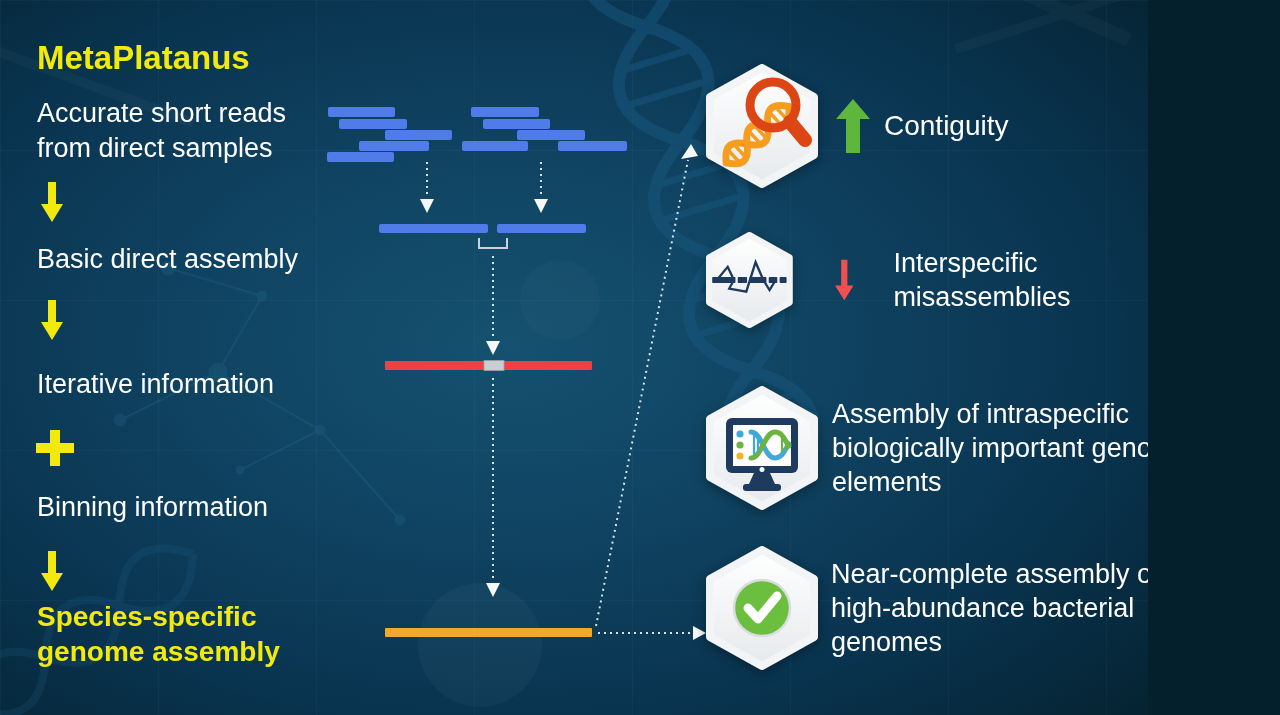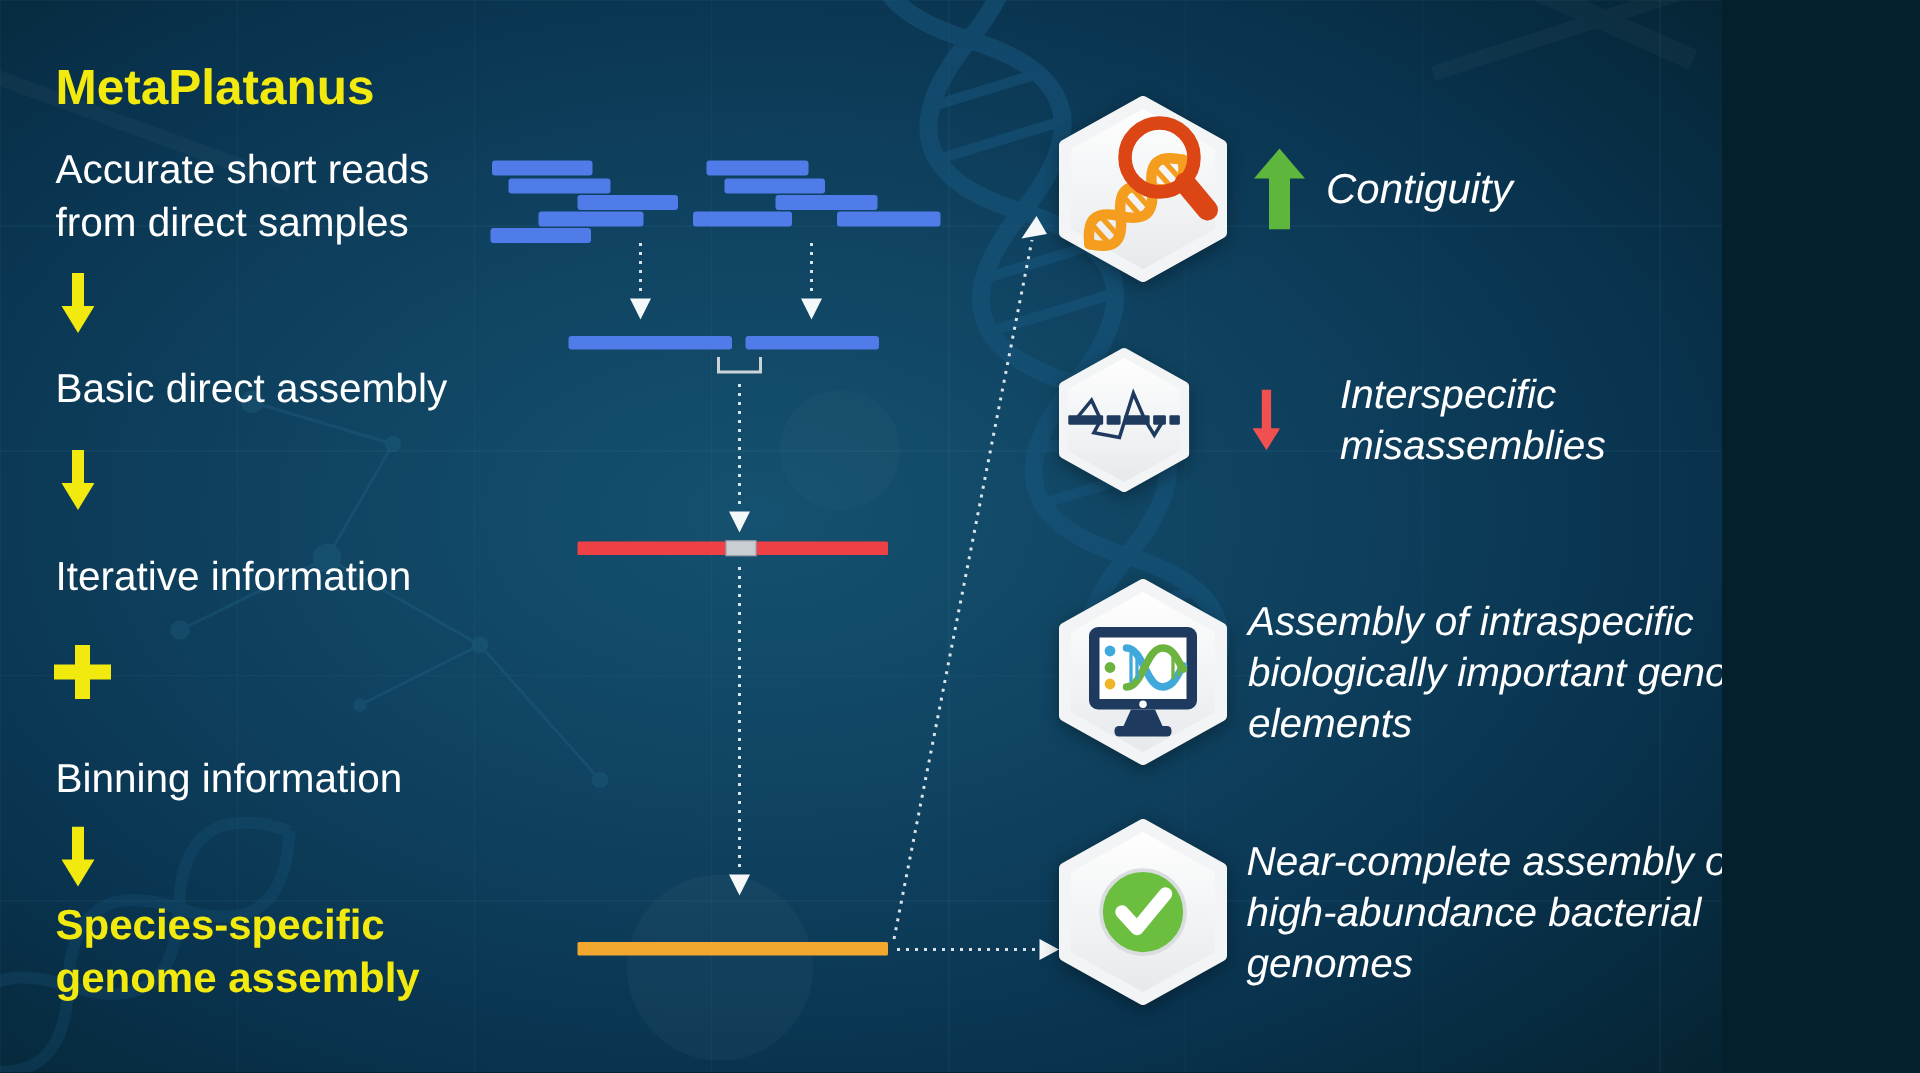--- a/index.html
+++ b/index.html
@@ -23,21 +23,21 @@
       radial-gradient(ellipse 900px 560px at 44% 48%, #155170 0%, #0f4260 38%, #093450 66%, #05222f 100%);
   }
   svg{display:block;}
   .layer{position:absolute; left:0; top:0; pointer-events:none;}
   .abs{position:absolute;}
   .white-text{color:var(--text_white); font-size:27px; line-height:35px;}
   .ml{white-space:pre-line;}
   #title{color:var(--accent_yellow); font-weight:bold; font-size:33px; line-height:36px;}
   #result-label{color:var(--accent_yellow); font-weight:bold; font-size:28px; line-height:35px;}
   .outcome{position:absolute; display:flex; align-items:center;}
-  .outcome .label{color:var(--text_white); font-size:27px; line-height:34px;font-style:italic;}
+  .outcome .label{color:var(--text_white); font-size:27px; line-height:34px;}
   .outcome .label.big{font-size:28px;}
   .hex{filter:drop-shadow(0 3px 6px rgba(0,0,0,0.35));}
   .read{fill:var(--read_blue);}
   .dash{stroke:#e9f1f5; stroke-width:2; stroke-dasharray:2 4; fill:none; opacity:0.92;}
   .ah{fill:#ffffff; opacity:0.96;}
   .yellow-shape{fill:var(--accent_yellow);}
 </style>
 </head>
 <body>
 
@@ -174,21 +174,21 @@
     <polygon class="yellow-shape" points="0,22 22,22 11,40"></polygon>
   </svg>
 
   <div class="abs white-text" style="left:37px; top:367px;">Iterative information</div>
 
   <svg class="abs" style="left:36px; top:430px;" width="38" height="36" viewBox="0 0 38 36" aria-label="+">
     <rect class="yellow-shape" x="0" y="13" width="38" height="10"></rect>
     <rect class="yellow-shape" x="14" y="0" width="10" height="36"></rect>
   </svg>
 
-  <div class="abs white-text" style="left:37px; top:502px;">Binning information</div>
+  <div class="abs white-text" style="left:37px; top:490px;">Binning information</div>
 
   <svg class="abs" style="left:41px; top:551px;" width="22" height="40" viewBox="0 0 22 40">
     <rect class="yellow-shape" x="7" y="0" width="8" height="24"></rect>
     <polygon class="yellow-shape" points="0,22 22,22 11,40"></polygon>
   </svg>
 
   <div class="abs ml" id="result-label" style="left:37px; top:599px;">Species-specific
 genome assembly</div>
 
   <div class="outcome" style="left:706px; top:64px;">

